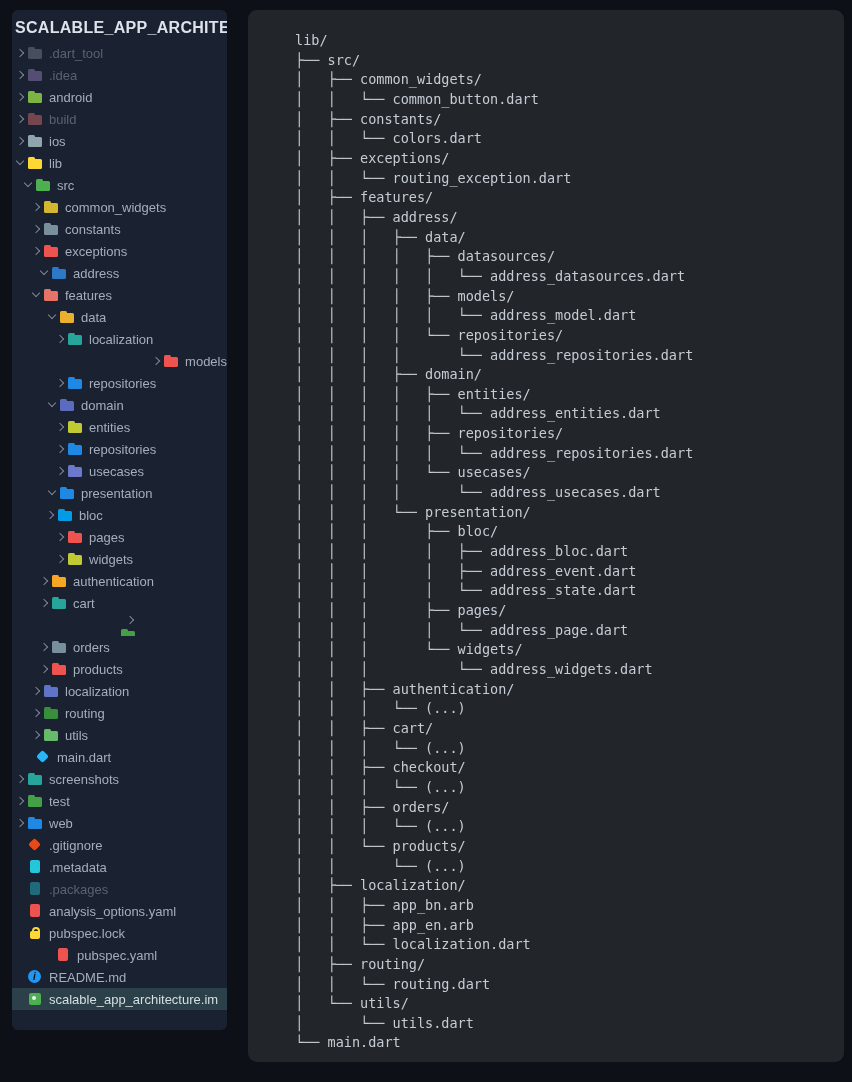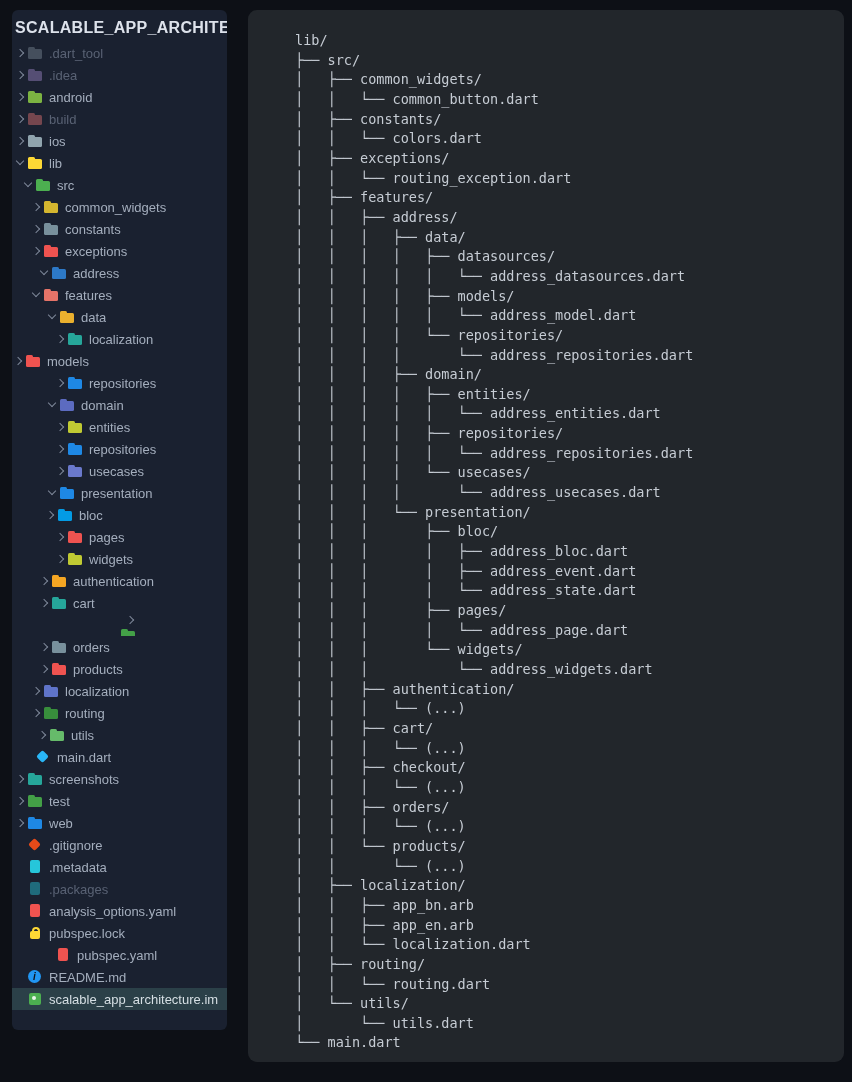--- a/index.html
+++ b/index.html
@@ -122,21 +122,21 @@
         <div class="row" style="padding-left: 34px;">
     <span class="chev down"></span>
     <span class="icon folder" style="--c: #eab02e;"></span>
     <span class="label">data</span>
   </div>
         <div class="row" style="padding-left: 42px;">
     <span class="chev right"></span>
     <span class="icon folder" style="--c: #26a69a;"></span>
     <span class="label">localization</span>
   </div>
-        <div class="row" style="">
+        <div class="row" style=" justify-content: flex-end;">
     <span class="chev right"></span>
     <span class="icon folder" style="--c: #ef5350;"></span>
     <span class="label">models</span>
   </div>
         <div class="row" style="padding-left: 42px;">
     <span class="chev right"></span>
     <span class="icon folder" style="--c: #1e88e5;"></span>
     <span class="label">repositories</span>
   </div>
         <div class="row" style="padding-left: 34px;">
@@ -207,21 +207,21 @@
         <div class="row" style="padding-left: 18px;">
     <span class="chev right"></span>
     <span class="icon folder" style="--c: #5f74c9;"></span>
     <span class="label">localization</span>
   </div>
         <div class="row" style="padding-left: 18px;">
     <span class="chev right"></span>
     <span class="icon folder" style="--c: #388e3c;"></span>
     <span class="label">routing</span>
   </div>
-        <div class="row" style="padding-left: 24px;">
+        <div class="row" style="padding-left: 18px;">
     <span class="chev right"></span>
     <span class="icon folder" style="--c: #66bb6a;"></span>
     <span class="label">utils</span>
   </div>
         <div class="row" style="padding-left: 10px;">
     <span class="chev none"></span>
     <span class="icon diamond" style="--c: #29b6f6;"></span>
     <span class="label">main.dart</span>
   </div>
         <div class="row" style="padding-left: 2px;">

